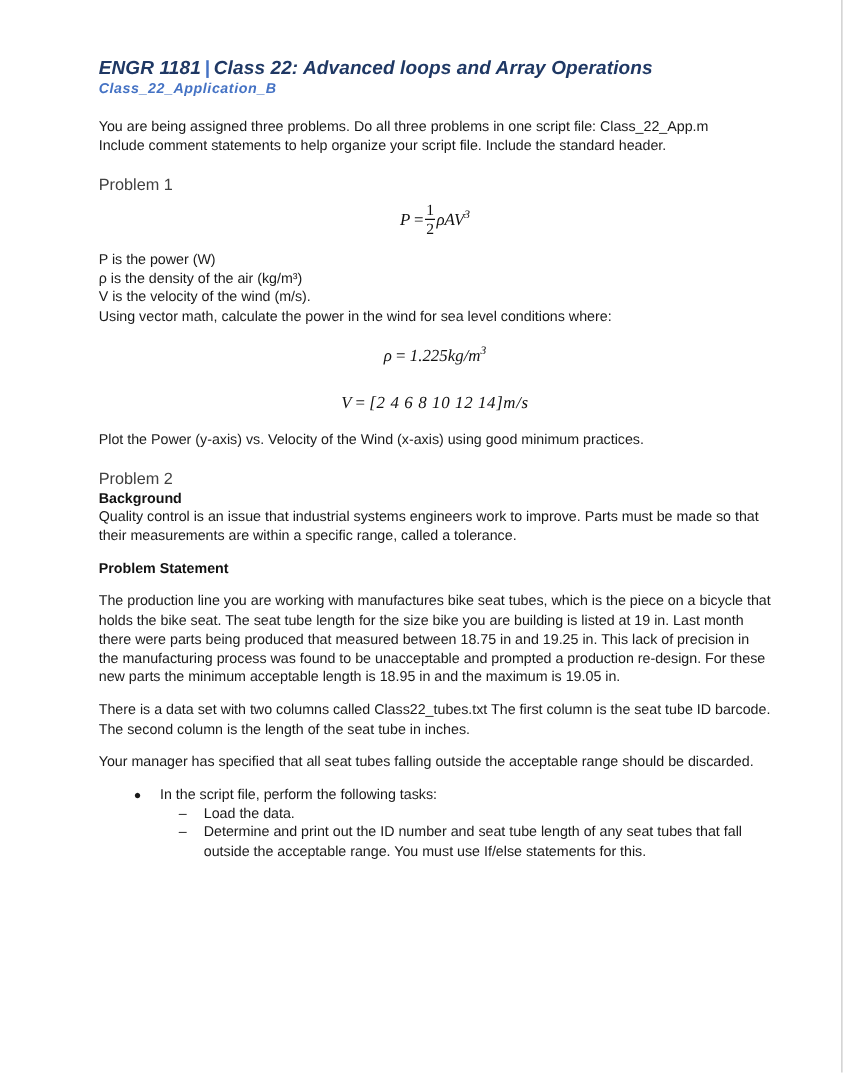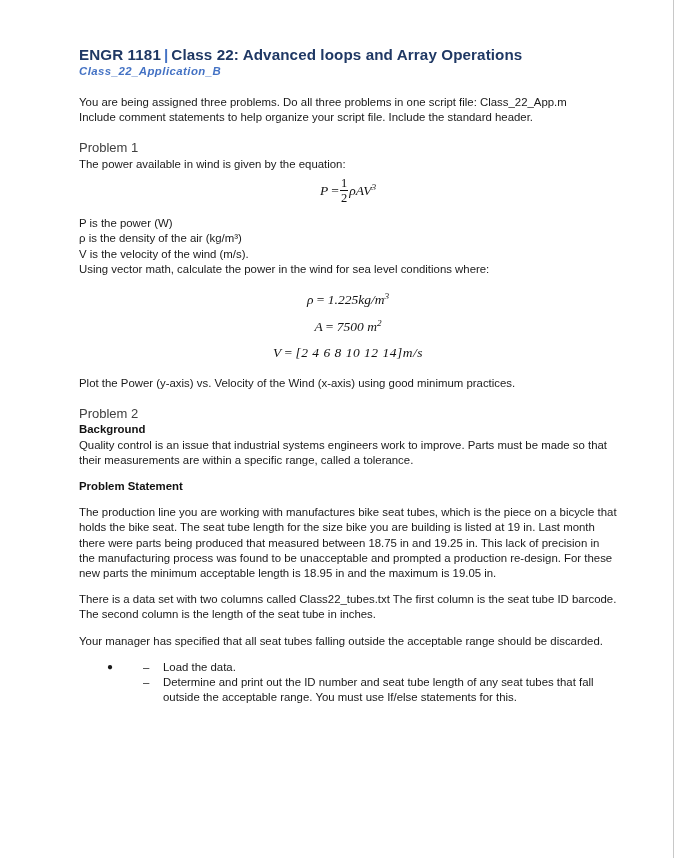--- a/index.html
+++ b/index.html
@@ -39,20 +39,21 @@
 
   
   .doc-title {
     font-size: 15.2px;
     font-weight: bold;
     color: #1F3864;
     letter-spacing: 0.1px;
     line-height: 1.25;
     margin: 0 0 1px 0;
     white-space: nowrap;
+    font-style: italic;
   }
   .doc-title .pipe {
     color: #4472C4;
     font-weight: bold;
     padding: 0 3px;
   }
   .doc-subtitle {
     font-size: 11.4px;
     font-weight: bold;
     font-style: italic;
@@ -188,21 +189,20 @@
   <div class="doc-subtitle">Class_22_Application_B</div>
 
   <div class="lines">
     <div>You are being assigned three problems.  Do all three problems in one script file: Class_22_App.m</div>
     <div>Include comment statements to help organize your script file. Include the standard header.</div>
   </div>
 
   <div class="spacer-md"></div>
 
   <h2 class="problem">Problem 1</h2>
-  <p class="body">The power available in wind is given by the equation:</p>
 
   <div class="spacer-xs"></div>
 
   <div class="eq">
     <span>P</span>
     <span class="up">=</span><span class="frac"><span class="num">1</span><span class="bar"></span><span class="den">2</span></span><span>ρAV</span><sup>3</sup>
   </div>
 
   <div class="spacer-sm"></div>
 
@@ -216,25 +216,20 @@
   <div class="spacer-md"></div>
 
   <div class="eq">
     <span>ρ</span>
     <span class="up">=</span>
     <span>1.225kg/m</span><sup>3</sup>
   </div>
 
   <div class="spacer-sm"></div>
 
-  <div class="eq">
-    <span>A</span>
-    <span class="up">=</span>
-    <span>7500 m</span><sup>2</sup>
-  </div>
 
   <div class="spacer-sm"></div>
 
   <div class="eq">
     <span>V</span>
     <span class="up">=</span>
     <span class="spaced">[2  4  6  8  10  12  14]m/s</span>
   </div>
 
   <div class="spacer-md"></div>
@@ -261,20 +256,21 @@
 
   <div class="spacer-sm"></div>
 
   <p class="body">Your manager has specified that all seat tubes falling outside the acceptable range should be discarded.</p>
 
   <div class="spacer-sm"></div>
 
   <ul class="bullets">
     <li class="bullet">
       <span class="marker">●</span>
+      <span>In the script file, perform the following tasks:</span>
     </li>
   </ul>
   <ul class="dashes">
     <li class="dash">
       <span class="marker">–</span>
       <span>Load the data.</span>
     </li>
     <li class="dash">
       <span class="marker">–</span>
       <span>Determine and print out the ID number and seat tube length of any seat tubes that fall outside the acceptable range. You must use If/else statements for this.</span>

